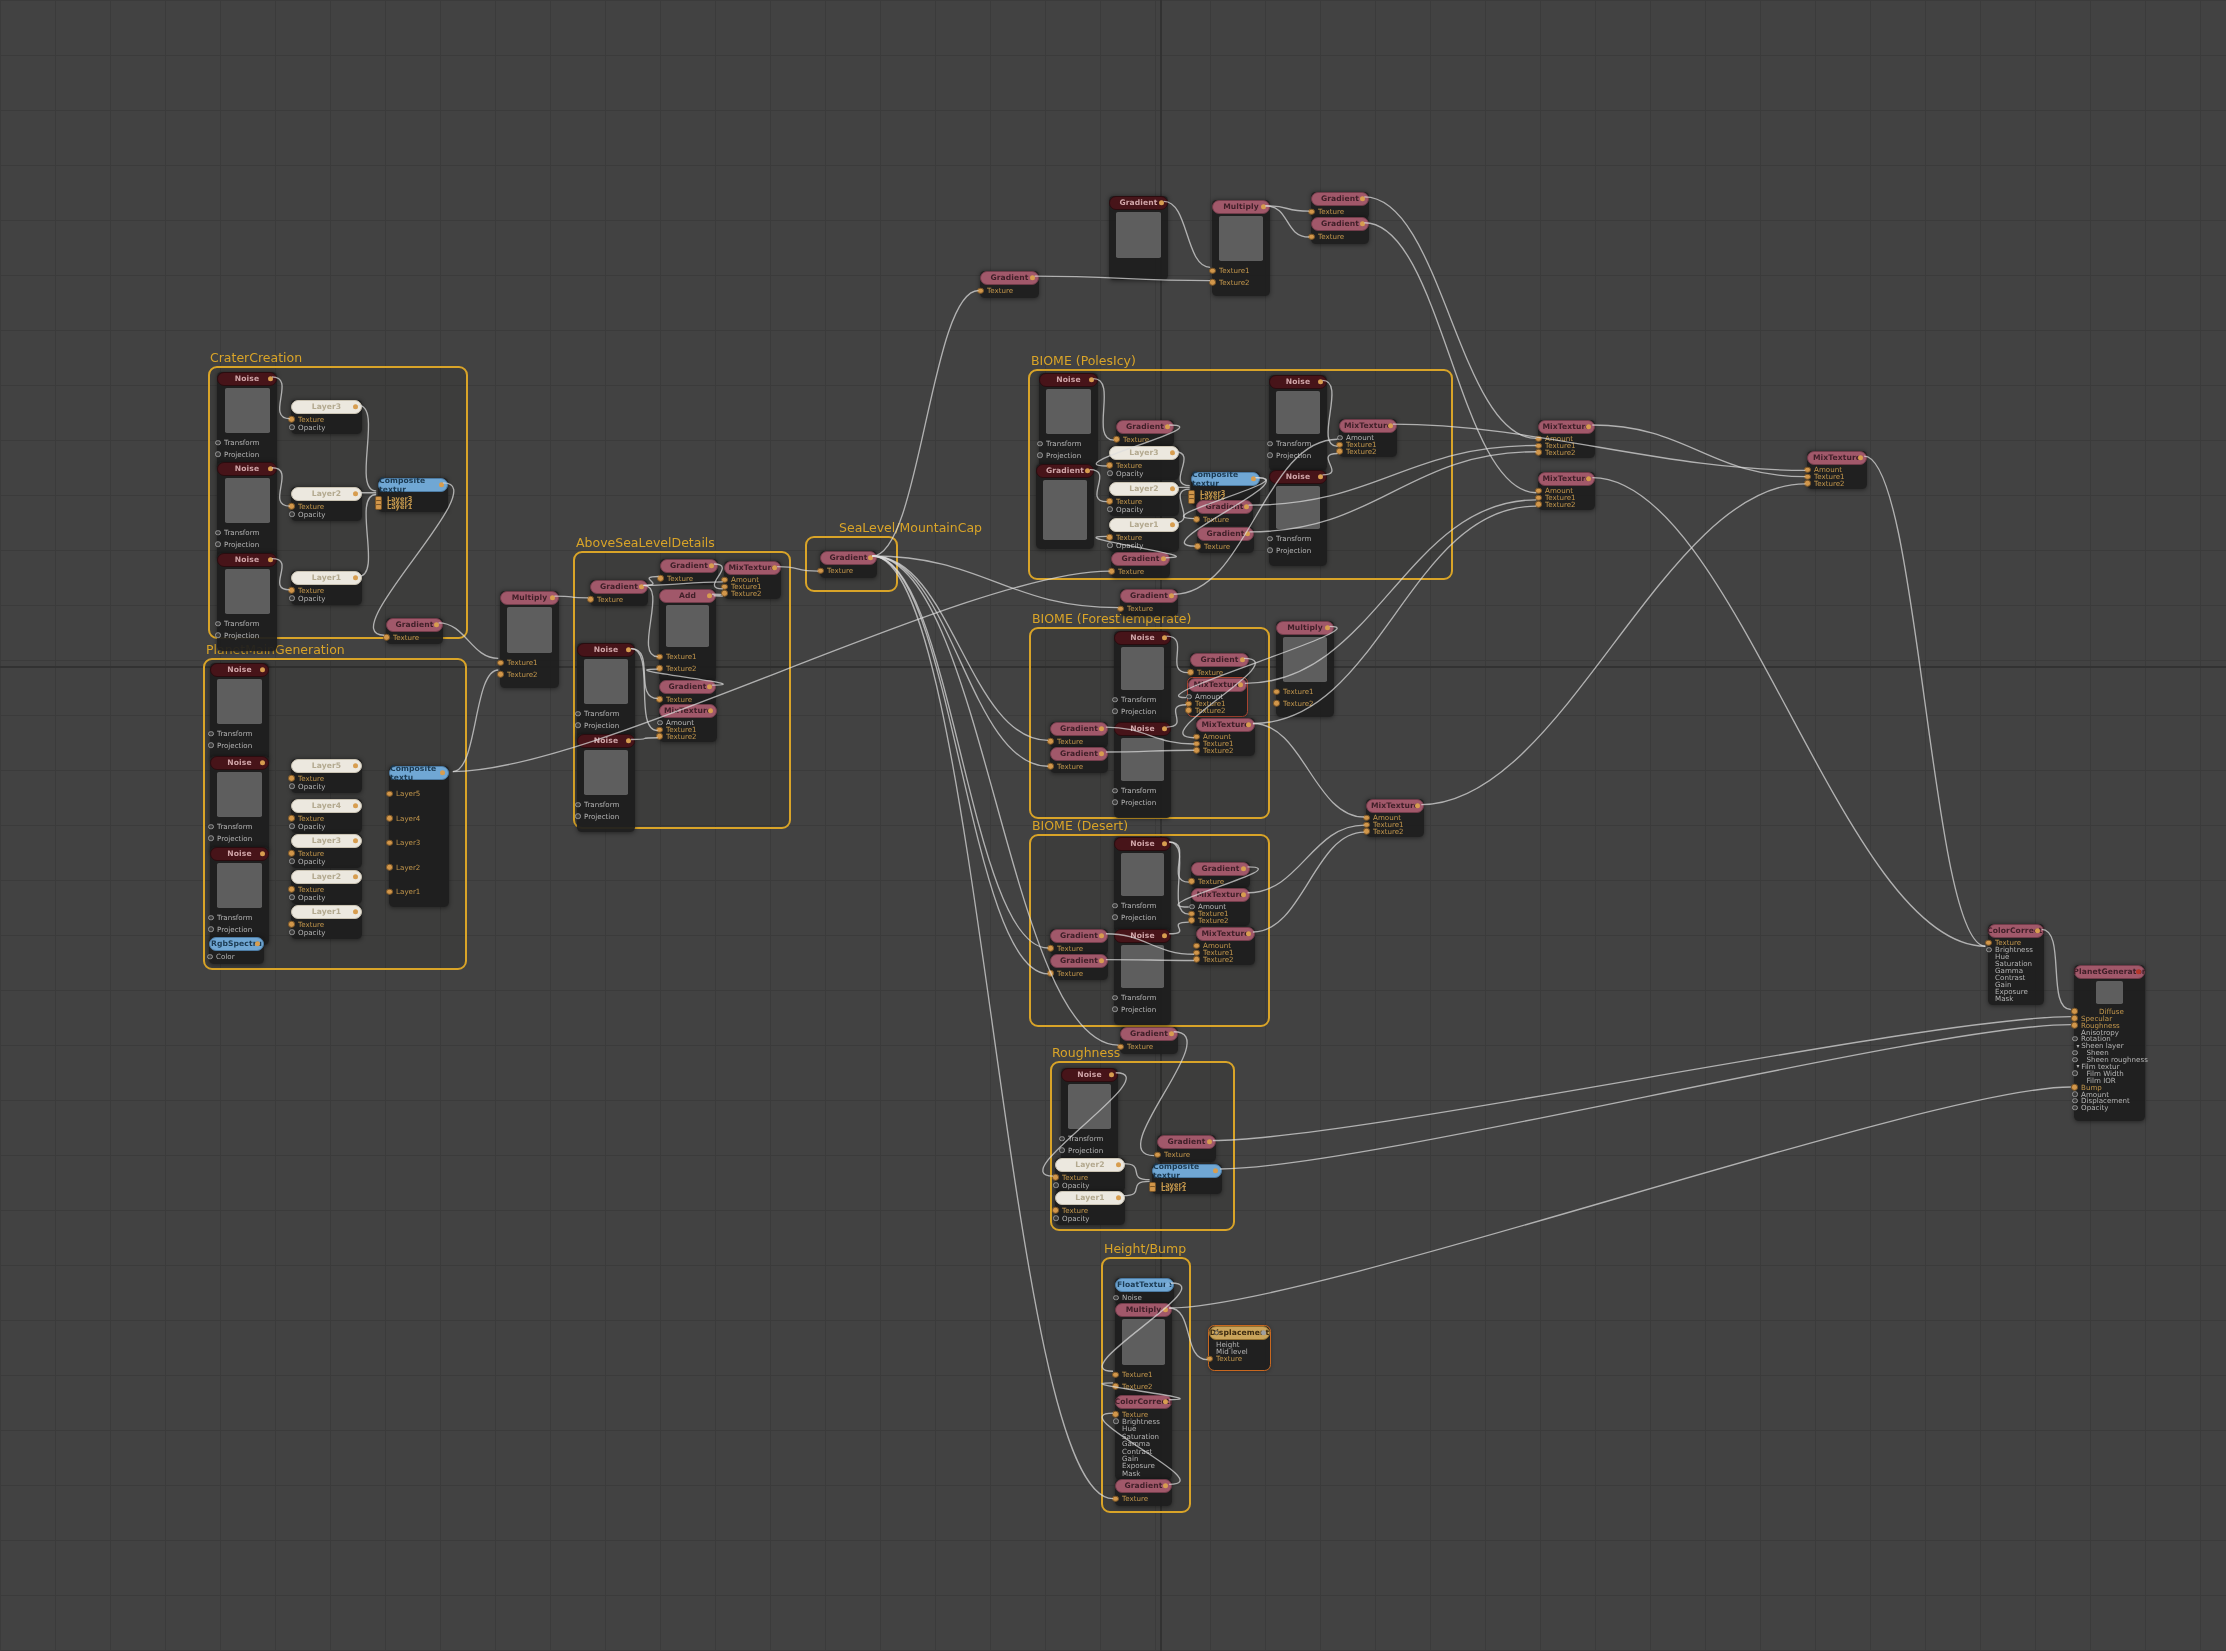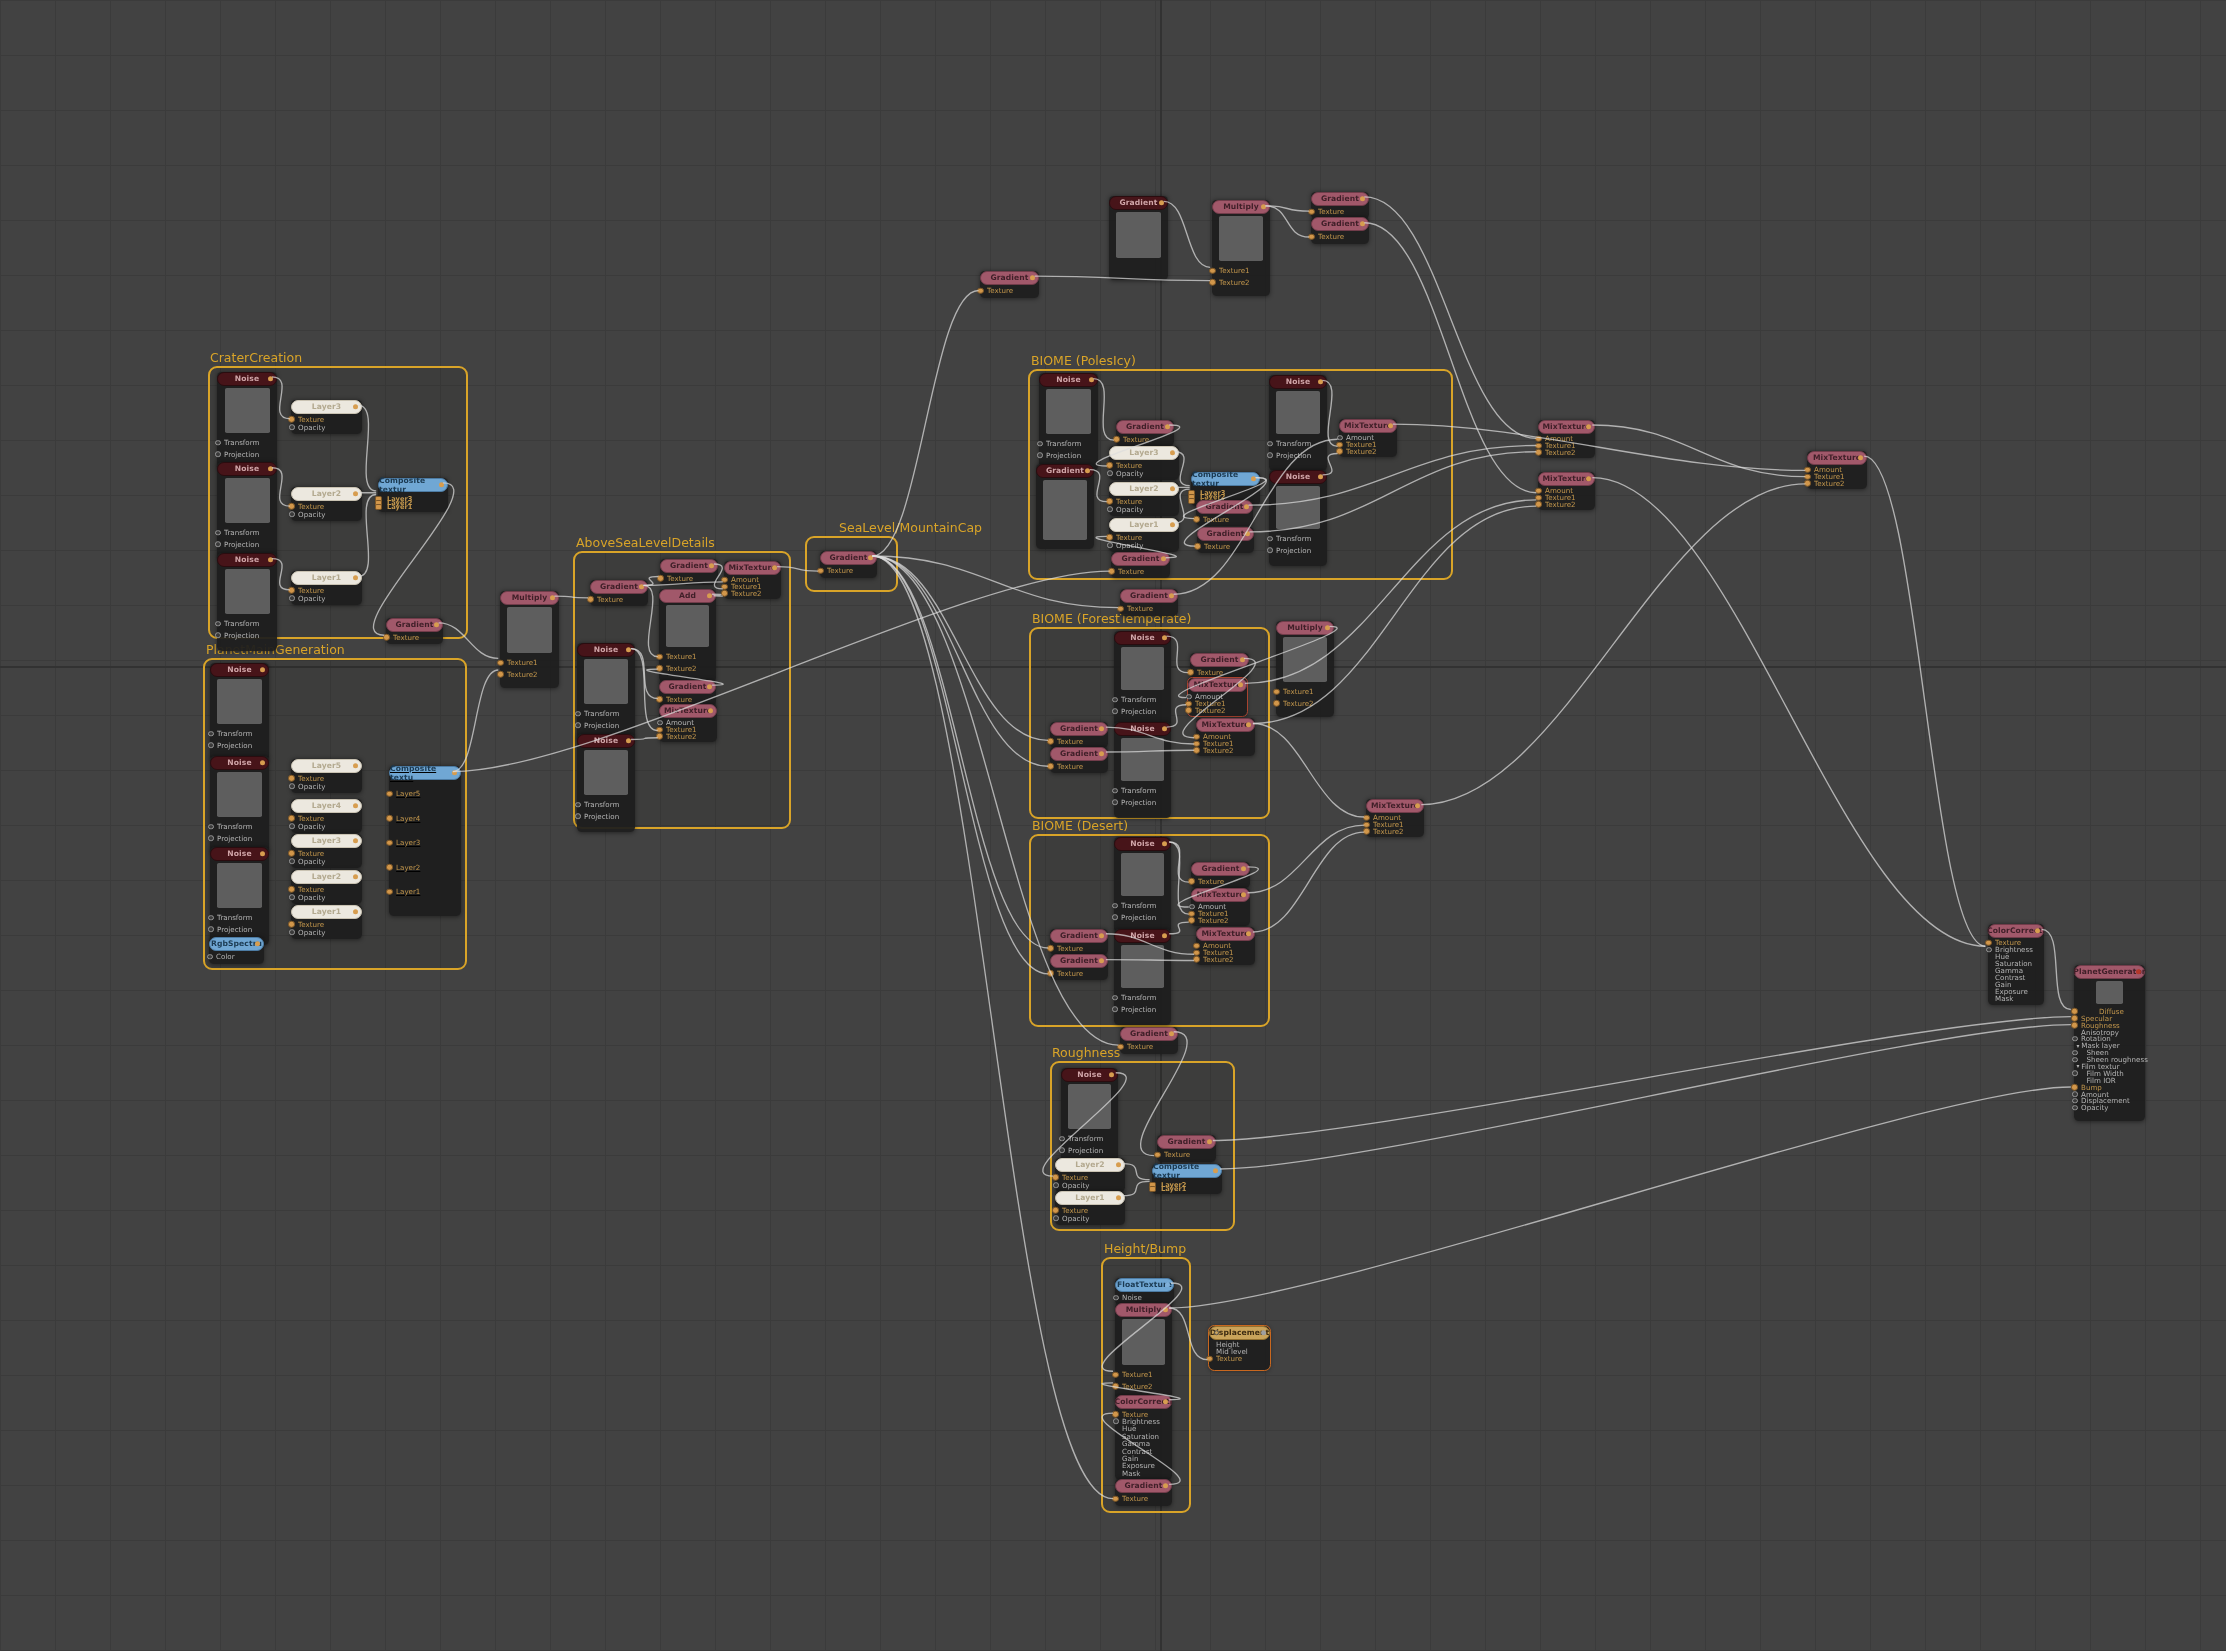--- a/index.html
+++ b/index.html
@@ -343,21 +343,21 @@
         <div class="row orange" style="height: 8px;">
           <span class="dot"></span>
           <span>Texture</span>
         </div>
         <div class="row" style="height: 8px;">
           <span class="ring"></span>
           <span>Opacity</span>
         </div>
       </div>
     </div>
-    <div class="node" style="left: 389px; top: 766px; width: 72px; padding-bottom: 9px; text-decoration: underline;">
+    <div class="node" style="left: 389px; top: 766px; width: 60px; ">
       <div class="hdr hdr-blue">
         <span>Composite textu</span>
         <span class="out" style="background: rgb(215, 157, 79);"></span>
       </div>
       <div class="rows">
         <div class="row orange" style="height: 24.5px;">
           <span class="dot"></span>
           <span>Layer5</span>
         </div>
         <div class="row orange" style="height: 24.5px;">
@@ -1295,21 +1295,21 @@
         </div>
         <div class="row" style="height: 6.9px;">
           <span>Anisotropy</span>
         </div>
         <div class="row" style="height: 6.9px;">
           <span class="ring"></span>
           <span>Rotation</span>
         </div>
         <div class="row" style="height: 6.9px;">
           <span class="caret">▾</span>
-          <span>Mask layer</span>
+          <span>Sheen layer</span>
         </div>
         <div class="row ind" style="height: 6.9px;">
           <span class="ring"></span>
           <span>Sheen</span>
         </div>
         <div class="row ind" style="height: 6.9px;">
           <span class="ring"></span>
           <span>Sheen roughness</span>
         </div>
         <div class="row" style="height: 6.9px;">

